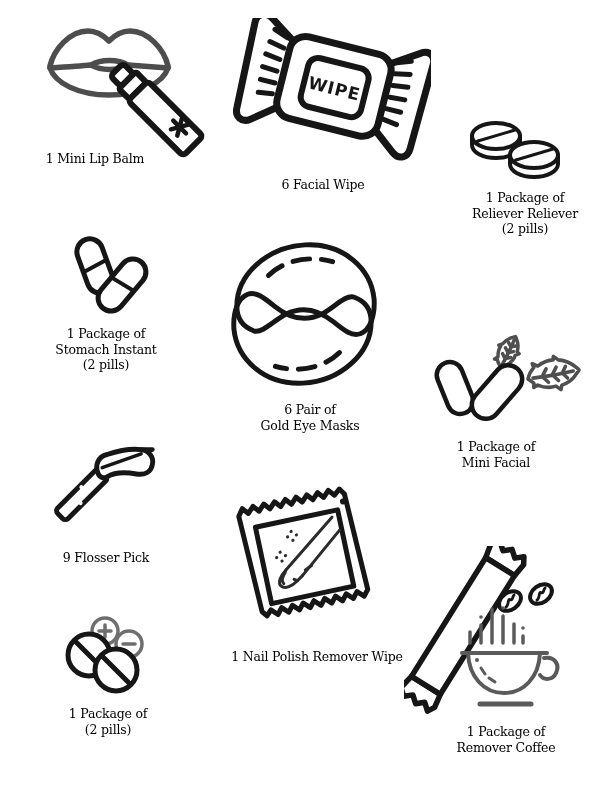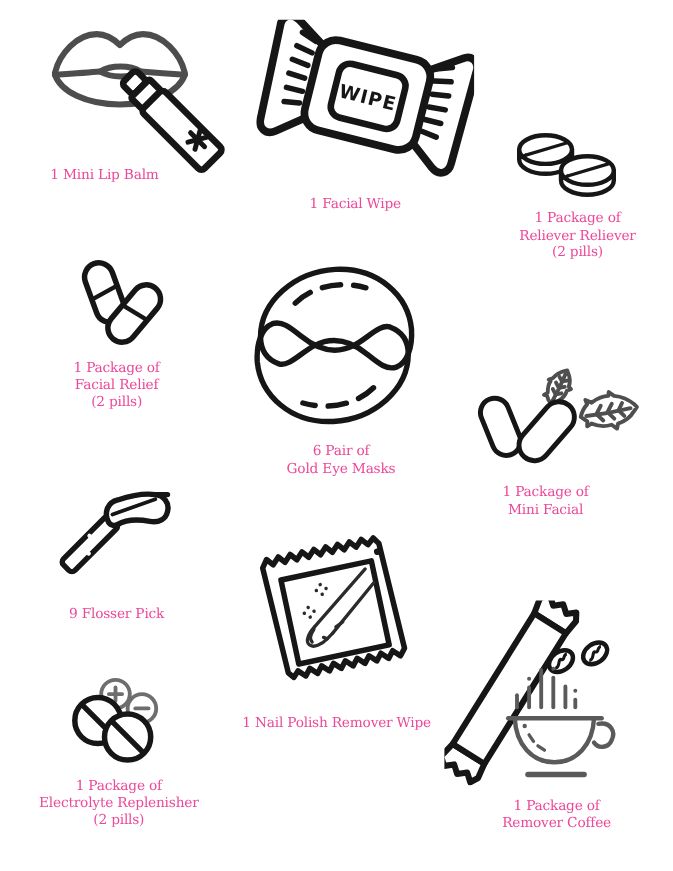--- a/index.html
+++ b/index.html
@@ -1,21 +1,21 @@
 <!DOCTYPE html>
 <html><head>
 <meta charset="utf-8">
 <style>
   html,body{margin:0;padding:0;background:#ffffff;}
   .page{position:relative;width:612px;height:792px;background:#ffffff;overflow:hidden;
         font-family:"DejaVu Serif", serif;color:#222222;}
   .item{position:static;}
   .icon{position:absolute;}
   .label{position:absolute;transform:translateX(-50%);text-align:center;
-         font-size:12.5px;line-height:15.5px;letter-spacing:-0.2px;color:#ec4899;white-space:nowrap;}
+         font-size:12.5px;line-height:15.5px;letter-spacing:-0.2px;color:#000000;white-space:nowrap;}
   .label span{display:block;}
   svg text.wipe{font-family:"DejaVu Sans", sans-serif;font-weight:bold;font-size:17px;letter-spacing:1px;}
 </style>
 </head>
 <body>
 
 <div class="page">
 
   <div class="item">
     <svg class="icon" style="left:45px;top:20px" width="160" height="140" viewBox="0 0 160 140">
@@ -60,21 +60,21 @@
             <path d="M172,51 l-15,2"></path>
           <path d="M172,64 l-15,1"></path>
             <path d="M171,77 l-15,0"></path>
             <path d="M170,90 l-14,-2"></path>
         </g>
         <rect x="70" y="44" width="62" height="50" rx="10" stroke-width="6"></rect>
         <text class="wipe" x="101" y="76" text-anchor="middle" fill="#161616" stroke="none">WIPE</text>
       </g>
     </svg>
     <div class="label" style="left:323px;top:177px">
-      <span>1 Facial Wipe</span>
+      <span>6 Facial Wipe</span>
     </div>
   </div>
 
   <div class="item">
     <svg class="icon" style="left:468px;top:114px" width="105" height="72" viewBox="0 0 105 72">
       <g stroke="#161616" fill="#ffffff" stroke-linecap="round" stroke-linejoin="round">
         <path d="M4,22 L4,31 A24,13 0 0 0 52,31 L52,22" stroke-width="4"></path>
         <ellipse cx="28" cy="22" rx="24" ry="13" stroke-width="4"></ellipse>
         <path d="M10,27 L47,16" stroke-width="3" fill="none"></path>
         <path d="M10,27 l-4,2" stroke-width="3" fill="none"></path>
@@ -99,21 +99,21 @@
           <line x1="-13" y1="2" x2="13" y2="-2" stroke-width="4"></line>
         </g>
         <g transform="translate(56,49) rotate(40)">
           <rect x="-13" y="-30" width="26" height="60" rx="13" stroke-width="5"></rect>
           <line x1="-13" y1="1" x2="13" y2="-3" stroke-width="4"></line>
         </g>
       </g>
     </svg>
     <div class="label" style="left:106px;top:326px">
       <span>1 Package of</span>
-      <span>Facial Relief</span>
+      <span>Stomach Instant</span>
       <span>(2 pills)</span>
     </div>
   </div>
 
   <div class="item">
     <svg class="icon" style="left:224px;top:236px" width="158" height="158" viewBox="0 0 160 160">
       <g stroke="#161616" stroke-width="5" fill="none" stroke-linecap="round" stroke-linejoin="round">
         <path d="M30,96 C19,92 13,84 13,71 C13,39 44,11 82,9 C121,7 149,33 152,64 C153,81 148,95 138,99 C129,102 121,95 111,87 C95,74 79,71 63,79 C51,85 39,99 30,96 Z"></path>
         <path d="M45,40 C60,25 86,19 110,26" stroke-dasharray="17 12"></path>
         <g transform="rotate(180 81 79)">
@@ -191,21 +191,21 @@
             <circle cx="74.5" cy="56" r="1.6"></circle>
             <circle cx="70" cy="51.5" r="1.6"></circle>
             <circle cx="70" cy="60.5" r="1.6"></circle>
           <circle cx="50.5" cy="74" r="1.6"></circle>
             <circle cx="59.5" cy="74" r="1.6"></circle>
             <circle cx="55" cy="69.5" r="1.6"></circle>
             <circle cx="55" cy="78.5" r="1.6"></circle>
         </g>
       </g>
     </svg>
-    <div class="label" style="left:306px;top:649px">
+    <div class="label" style="left:317px;top:649px">
       <span>1 Nail Polish Remover Wipe</span>
     </div>
   </div>
 
   <div class="item">
     <svg class="icon" style="left:63px;top:614px" width="82" height="82" viewBox="0 0 82 82">
       <g stroke="#6e6e6e" stroke-width="3.5" fill="none" stroke-linecap="round">
         <circle cx="42" cy="17" r="13"></circle>
         <path d="M36,17 H48 M42,11 V23"></path>
         <circle cx="66" cy="30" r="13"></circle>
@@ -213,21 +213,20 @@
       </g>
       <g stroke="#161616" stroke-width="5" fill="#ffffff" stroke-linecap="round">
         <circle cx="26" cy="41" r="21"></circle>
         <line x1="12" y1="27" x2="40" y2="55"></line>
         <circle cx="53" cy="56" r="21"></circle>
         <line x1="39" y1="42" x2="67" y2="70"></line>
       </g>
     </svg>
     <div class="label" style="left:108px;top:706px">
       <span>1 Package of</span>
-      <span>Electrolyte Replenisher</span>
       <span>(2 pills)</span>
     </div>
   </div>
 
   <div class="item">
     <svg class="icon" style="left:404px;top:546px" width="160" height="177" viewBox="0 0 160 177">
       <g transform="translate(59,80) rotate(32)" stroke="#161616" stroke-width="5.5" fill="#ffffff" stroke-linejoin="round">
         <path d="M-17,-70 L-20,-85 L-13,-91 L-6,-85 L1,-91 L8,-85 L15,-91 L19,-84 L17,-70 Z"></path>
         <path d="M-17,70 L-20,85 L-13,91 L-6,85 L1,91 L8,85 L15,91 L19,84 L17,70 Z"></path>
         <rect x="-17" y="-70" width="34" height="140"></rect>

